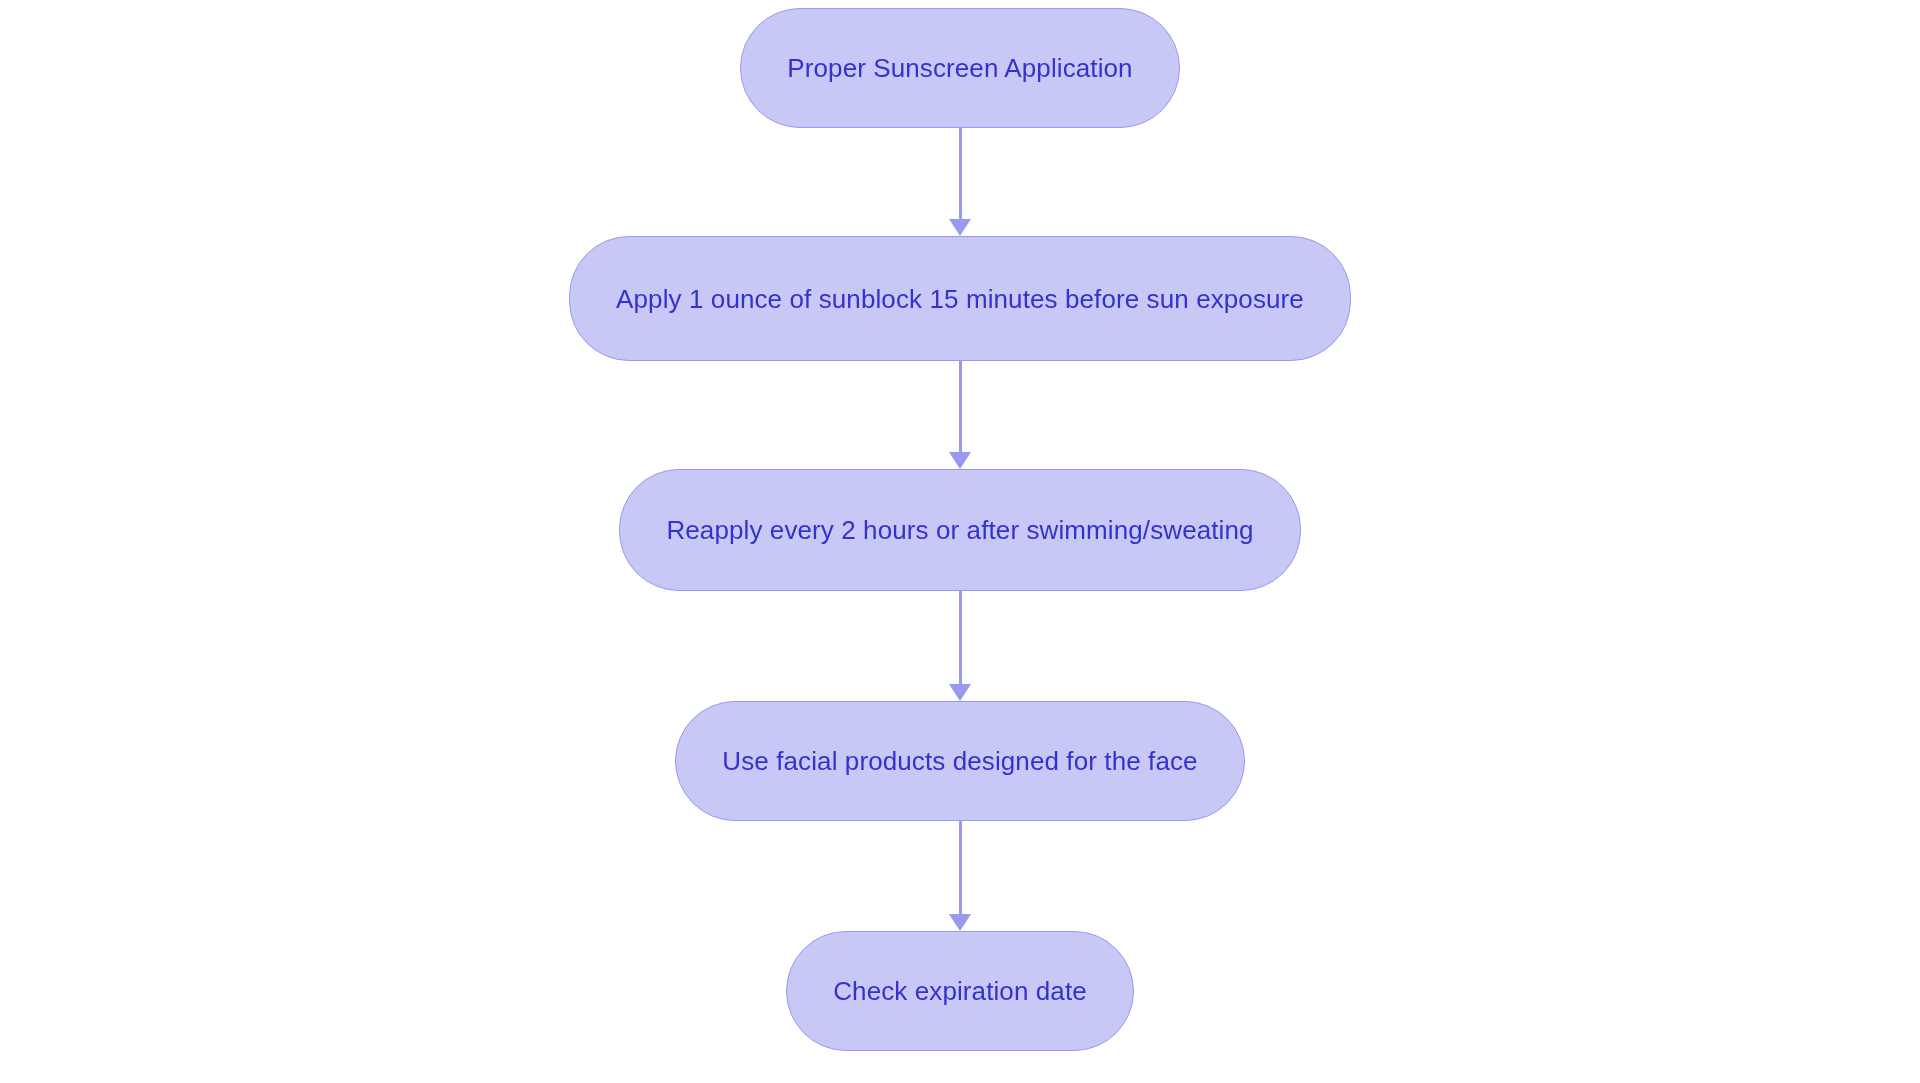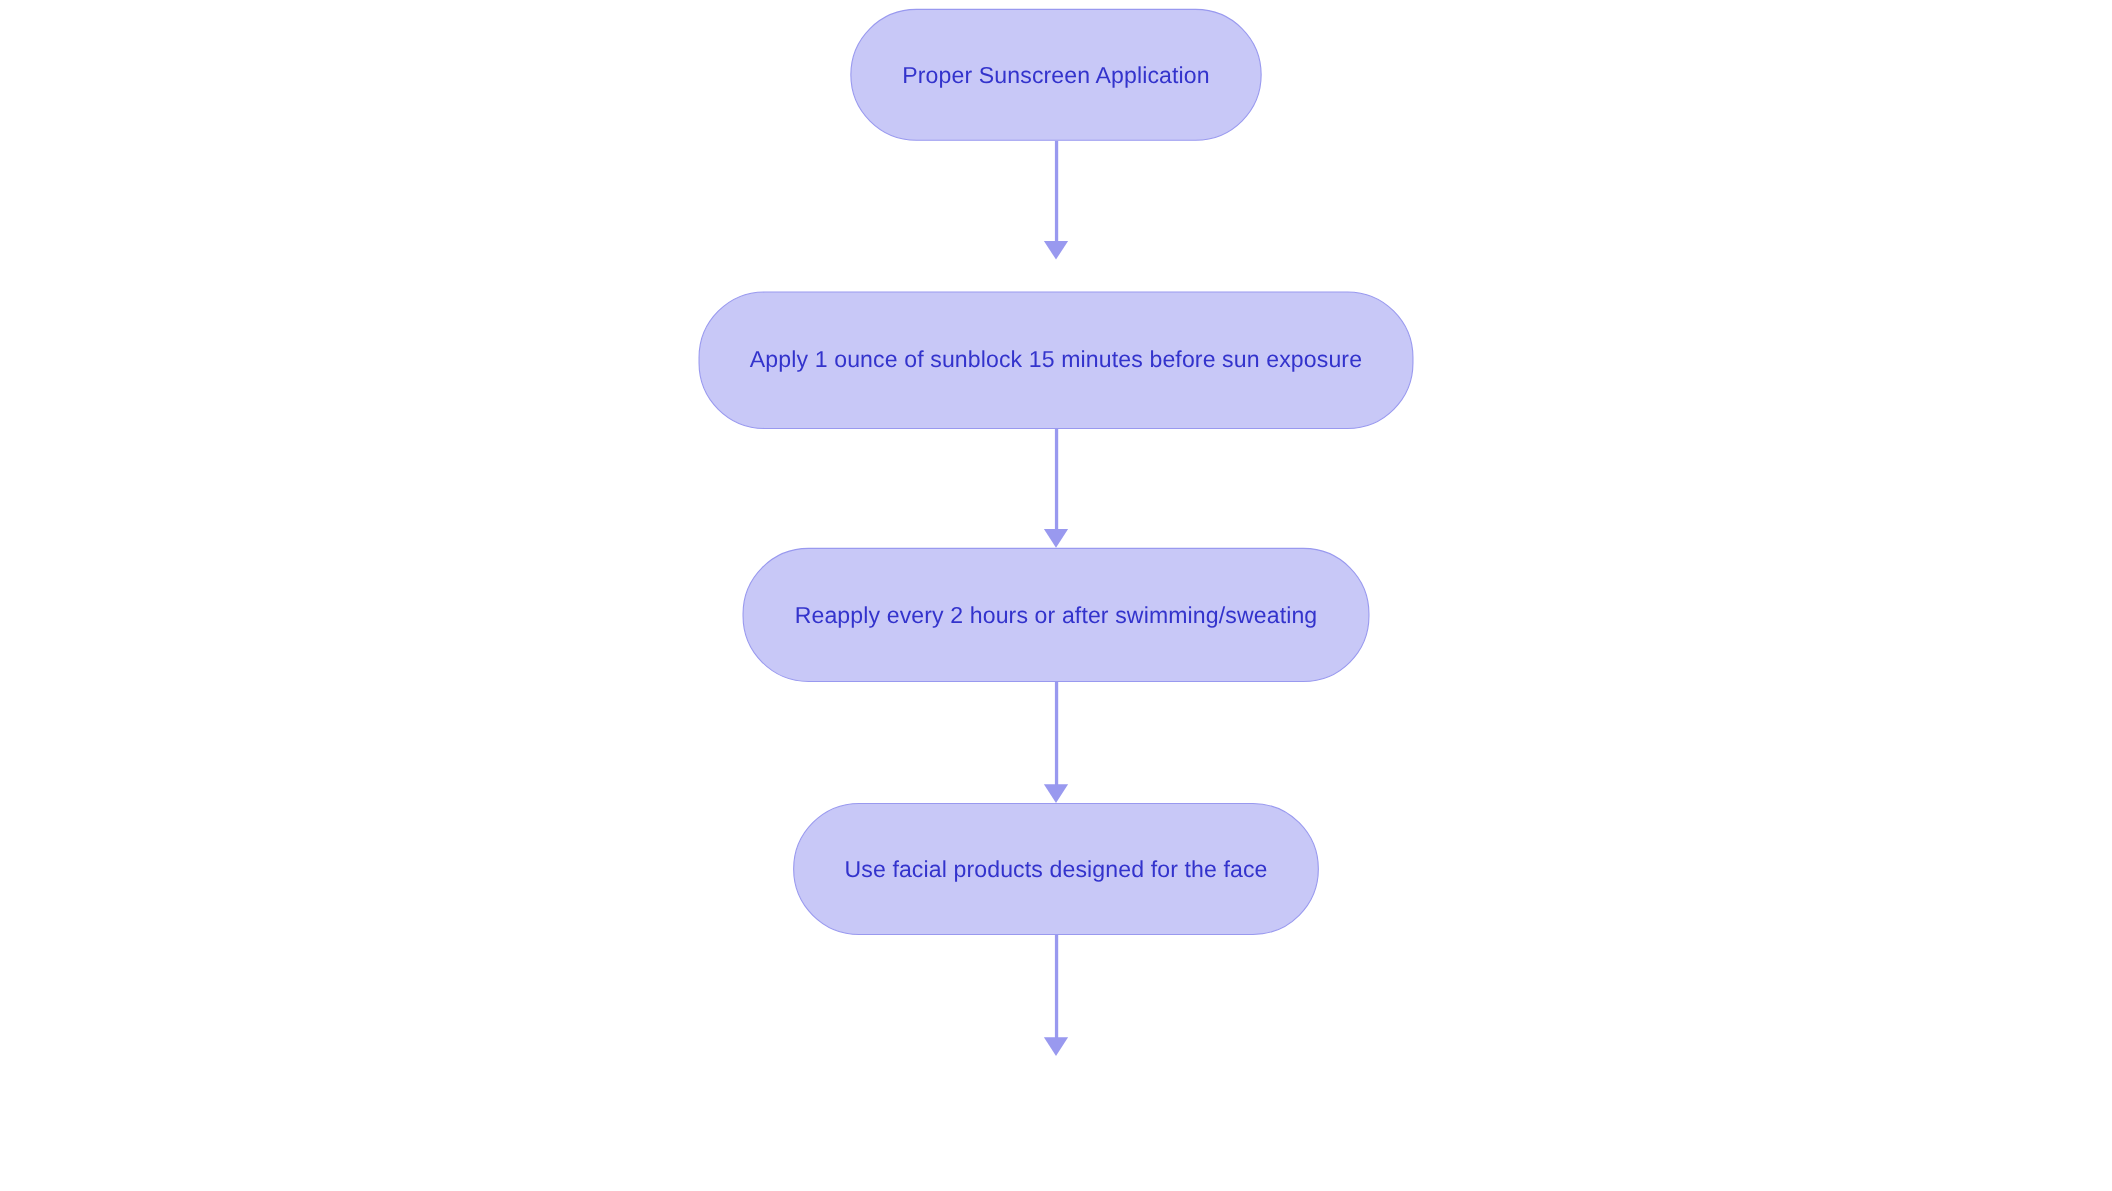--- a/index.html
+++ b/index.html
@@ -38,21 +38,21 @@
   
   .node {
     position: relative;
     display: flex;
     align-items: center;
     justify-content: center;
     background: #c8c8f7;
     border: 1.6px solid #9a9aee;
     border-radius: 60px;
     color: #3333cc;
-    font-size: 21px;
+    font-size: 26px;
     font-weight: 400;
     letter-spacing: 0.1px;
     line-height: 1;
     white-space: nowrap;
     padding: 0 46px;
     height: 120px;
   }
 
   .node-label {
     display: block;
@@ -106,21 +106,21 @@
 
     <div class="node node-0" style="background: rgb(200, 200, 247); border-color: rgb(153, 153, 239); color: rgb(51, 51, 204);">
       <span class="node-label">Proper Sunscreen Application</span>
     </div>
 
     <div class="connector conn-0">
       <div class="connector-line" style="background: rgb(153, 153, 239);"></div>
       <div class="connector-head" style="border-top-color: rgb(153, 153, 239);"></div>
     </div>
 
-    <div class="node node-1" style="background: rgb(200, 200, 247); border-color: rgb(153, 153, 239); color: rgb(51, 51, 204); margin-top: 29px;">
+    <div class="node node-1" style="background: rgb(200, 200, 247); border-color: rgb(153, 153, 239); color: rgb(51, 51, 204);">
       <span class="node-label">Apply 1 ounce of sunblock 15 minutes before sun exposure</span>
     </div>
 
     <div class="connector conn-1">
       <div class="connector-line" style="background: rgb(153, 153, 239);"></div>
       <div class="connector-head" style="border-top-color: rgb(153, 153, 239);"></div>
     </div>
 
     <div class="node node-2" style="background: rgb(200, 200, 247); border-color: rgb(153, 153, 239); color: rgb(51, 51, 204);">
       <span class="node-label">Reapply every 2 hours or after swimming/sweating</span>
@@ -133,15 +133,18 @@
 
     <div class="node node-3" style="background: rgb(200, 200, 247); border-color: rgb(153, 153, 239); color: rgb(51, 51, 204); text-align: center;">
       <span class="node-label">Use facial products designed for the face</span>
     </div>
 
     <div class="connector conn-3">
       <div class="connector-line" style="background: rgb(153, 153, 239);"></div>
       <div class="connector-head" style="border-top-color: rgb(153, 153, 239);"></div>
     </div>
 
+    <div class="node node-4" style="background: rgb(200, 200, 247); border-color: rgb(153, 153, 239); color: rgb(51, 51, 204);">
+      <span class="node-label">Check expiration date</span>
+    </div>
 
   </div>
 </div>
 
 </body></html>

